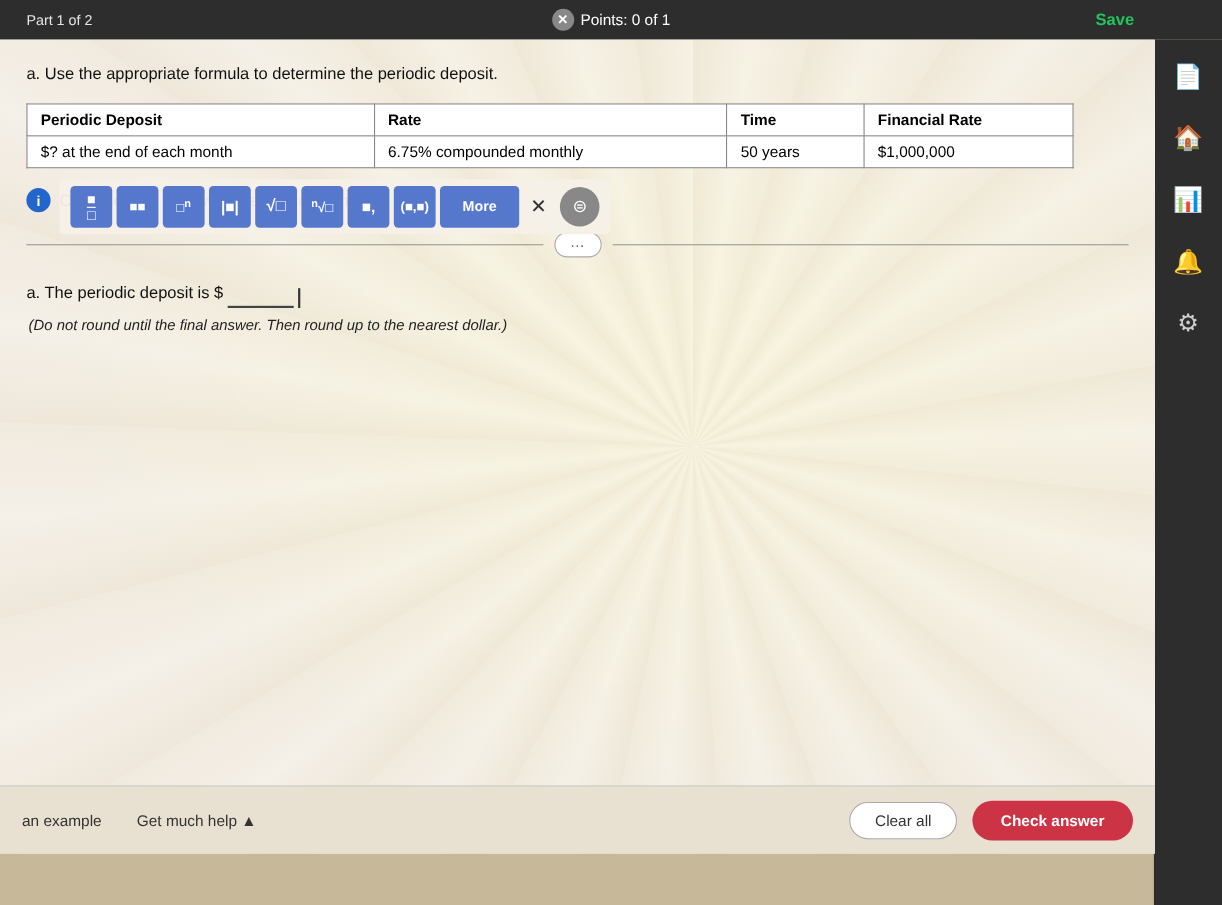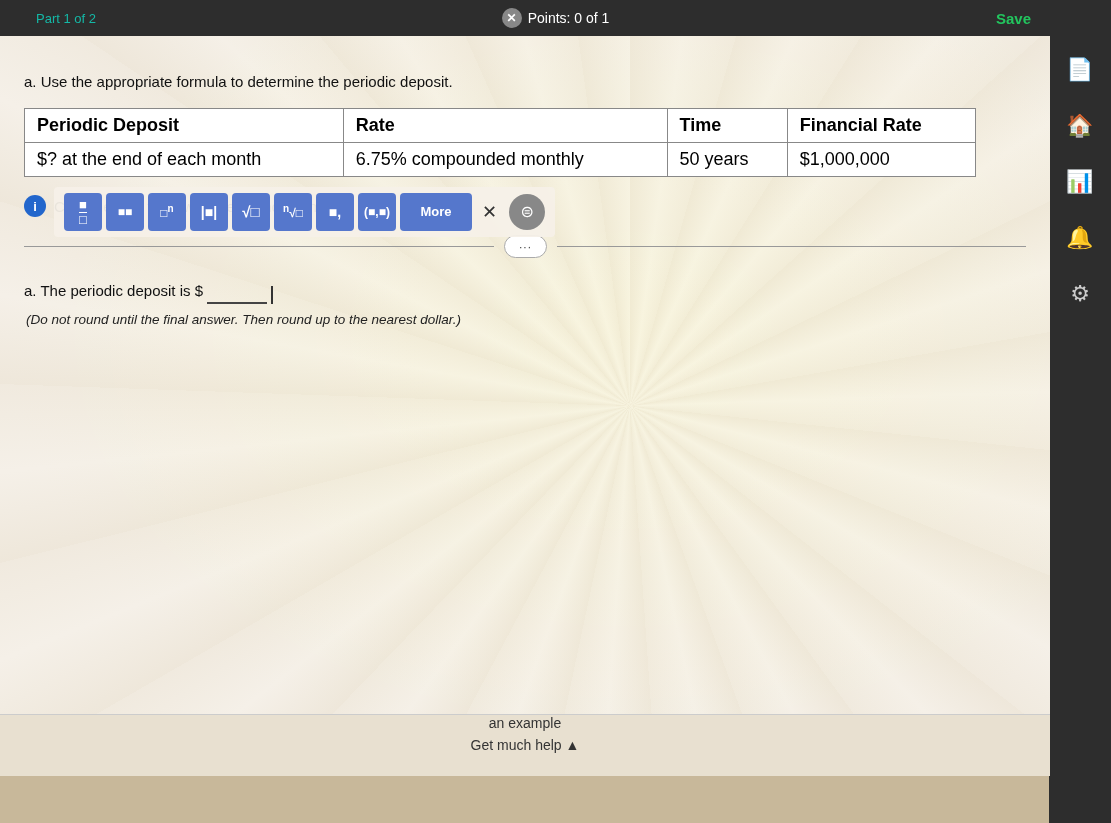--- a/index.html
+++ b/index.html
@@ -43,33 +43,33 @@
     .top-bar-save {
       position: absolute;
       right: 80px;
       color: #22c55e;
       font-size: 15px;
       font-weight: bold;
       cursor: pointer;
     }
     .top-bar-part {
       position: absolute;
-      left: 36px;
-      color: #14b8a6;
+      left: 24px;
+      color: #e5e5e5;
       font-size: 13px;
     }
 
     
     .main-content {
       background: #f5f0e8;
       margin: 0;
       width: 1050px;
       min-height: 740px;
       position: relative;
-      padding: 34px 24px 20px 24px;
+      padding: 20px 24px 20px 24px;
       background-image: radial-gradient(ellipse at 60% 40%, rgba(255,255,200,0.3) 0%, transparent 70%);
     }
 
     
     .right-sidebar {
       position: absolute;
       right: 0;
       top: 36px;
       width: 62px;
       height: 787px;
@@ -103,21 +103,21 @@
     .data-table {
       width: 95%;
       border-collapse: collapse;
       margin-bottom: 18px;
       background: #fff;
       border: 1.5px solid #888;
     }
     .data-table th, .data-table td {
       border: 1.5px solid #888;
       padding: 6px 12px;
-      font-size: 18px;
+      font-size: 14px;
       text-align: left;
     }
     .data-table th {
       font-weight: bold;
       background: #fff;
     }
     .data-table td {
       background: #fff;
     }
 
@@ -249,23 +249,22 @@
     .bottom-bar {
       position: absolute;
       bottom: 0;
       left: 0;
       width: 1050px;
       height: 62px;
       background: #e8e0d0;
       display: flex;
       align-items: center;
       padding: 0 20px;
-      gap: 6px;
+      gap: 32px;
       border-top: 1px solid #ccc;
-      flex-direction: column;
     }
     .bottom-link {
       color: #333;
       font-size: 14px;
       cursor: pointer;
       text-decoration: none;
     }
     .bottom-right {
       margin-left: auto;
       display: flex;
@@ -408,15 +407,19 @@
           <span style="color:#fff;font-size:16px;">⊜</span>
         </div>
       </div>
     </div>
 
   </div>
 
   <div class="bottom-bar">
     <a class="bottom-link">an example</a>
     <a class="bottom-link">Get much help ▲</a>
+    <div class="bottom-right">
+      <button class="btn-clear">Clear all</button>
+      <button class="btn-check">Check answer</button>
+    </div>
   </div>
 
 </div>
 
 </body></html>

